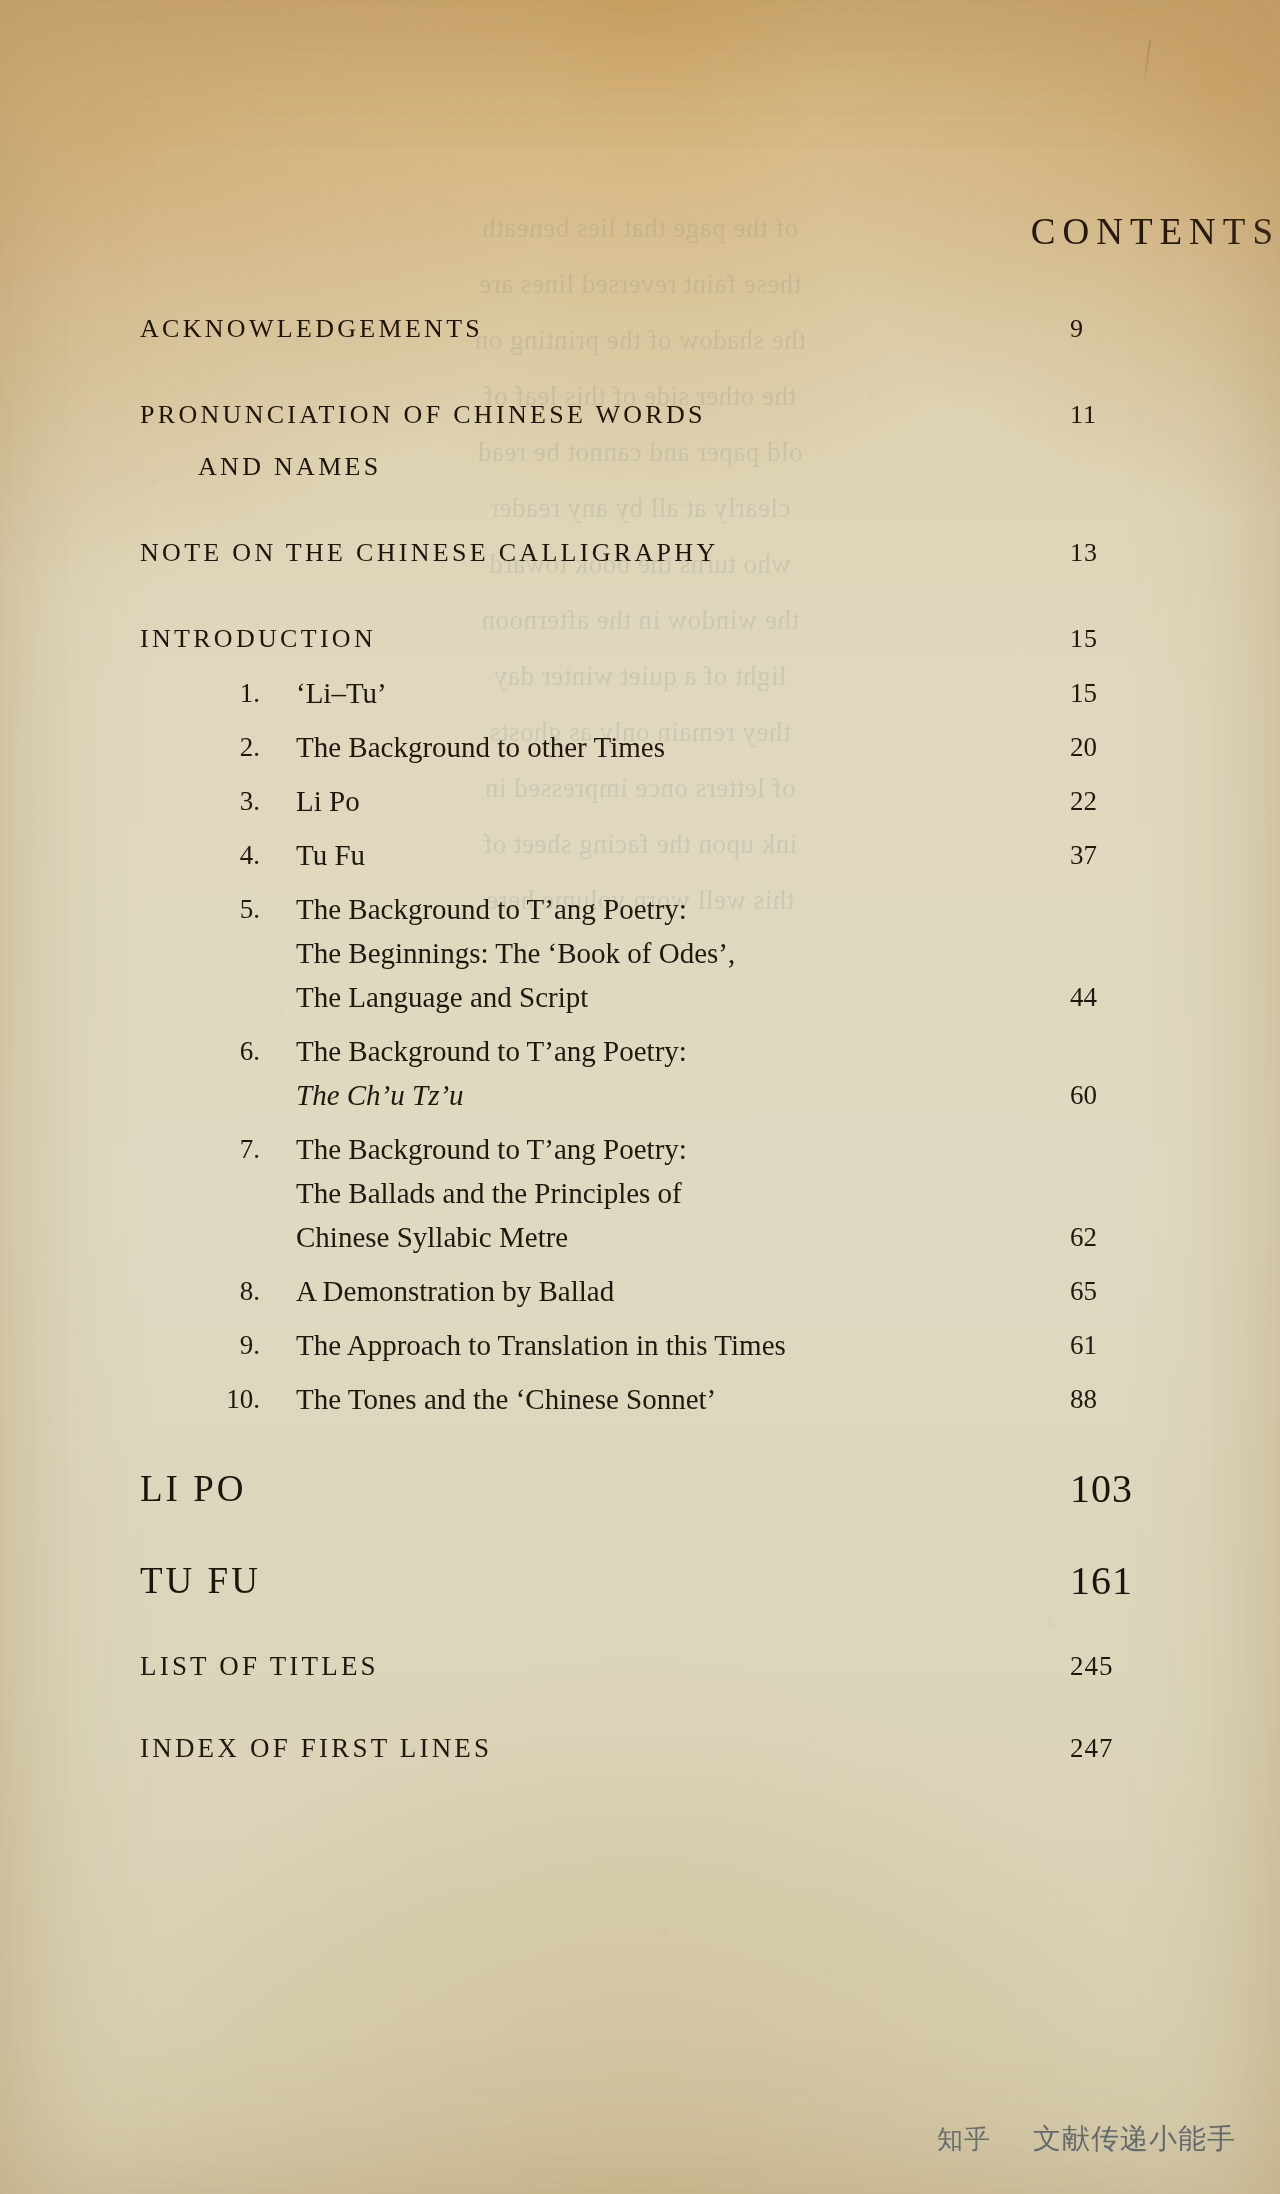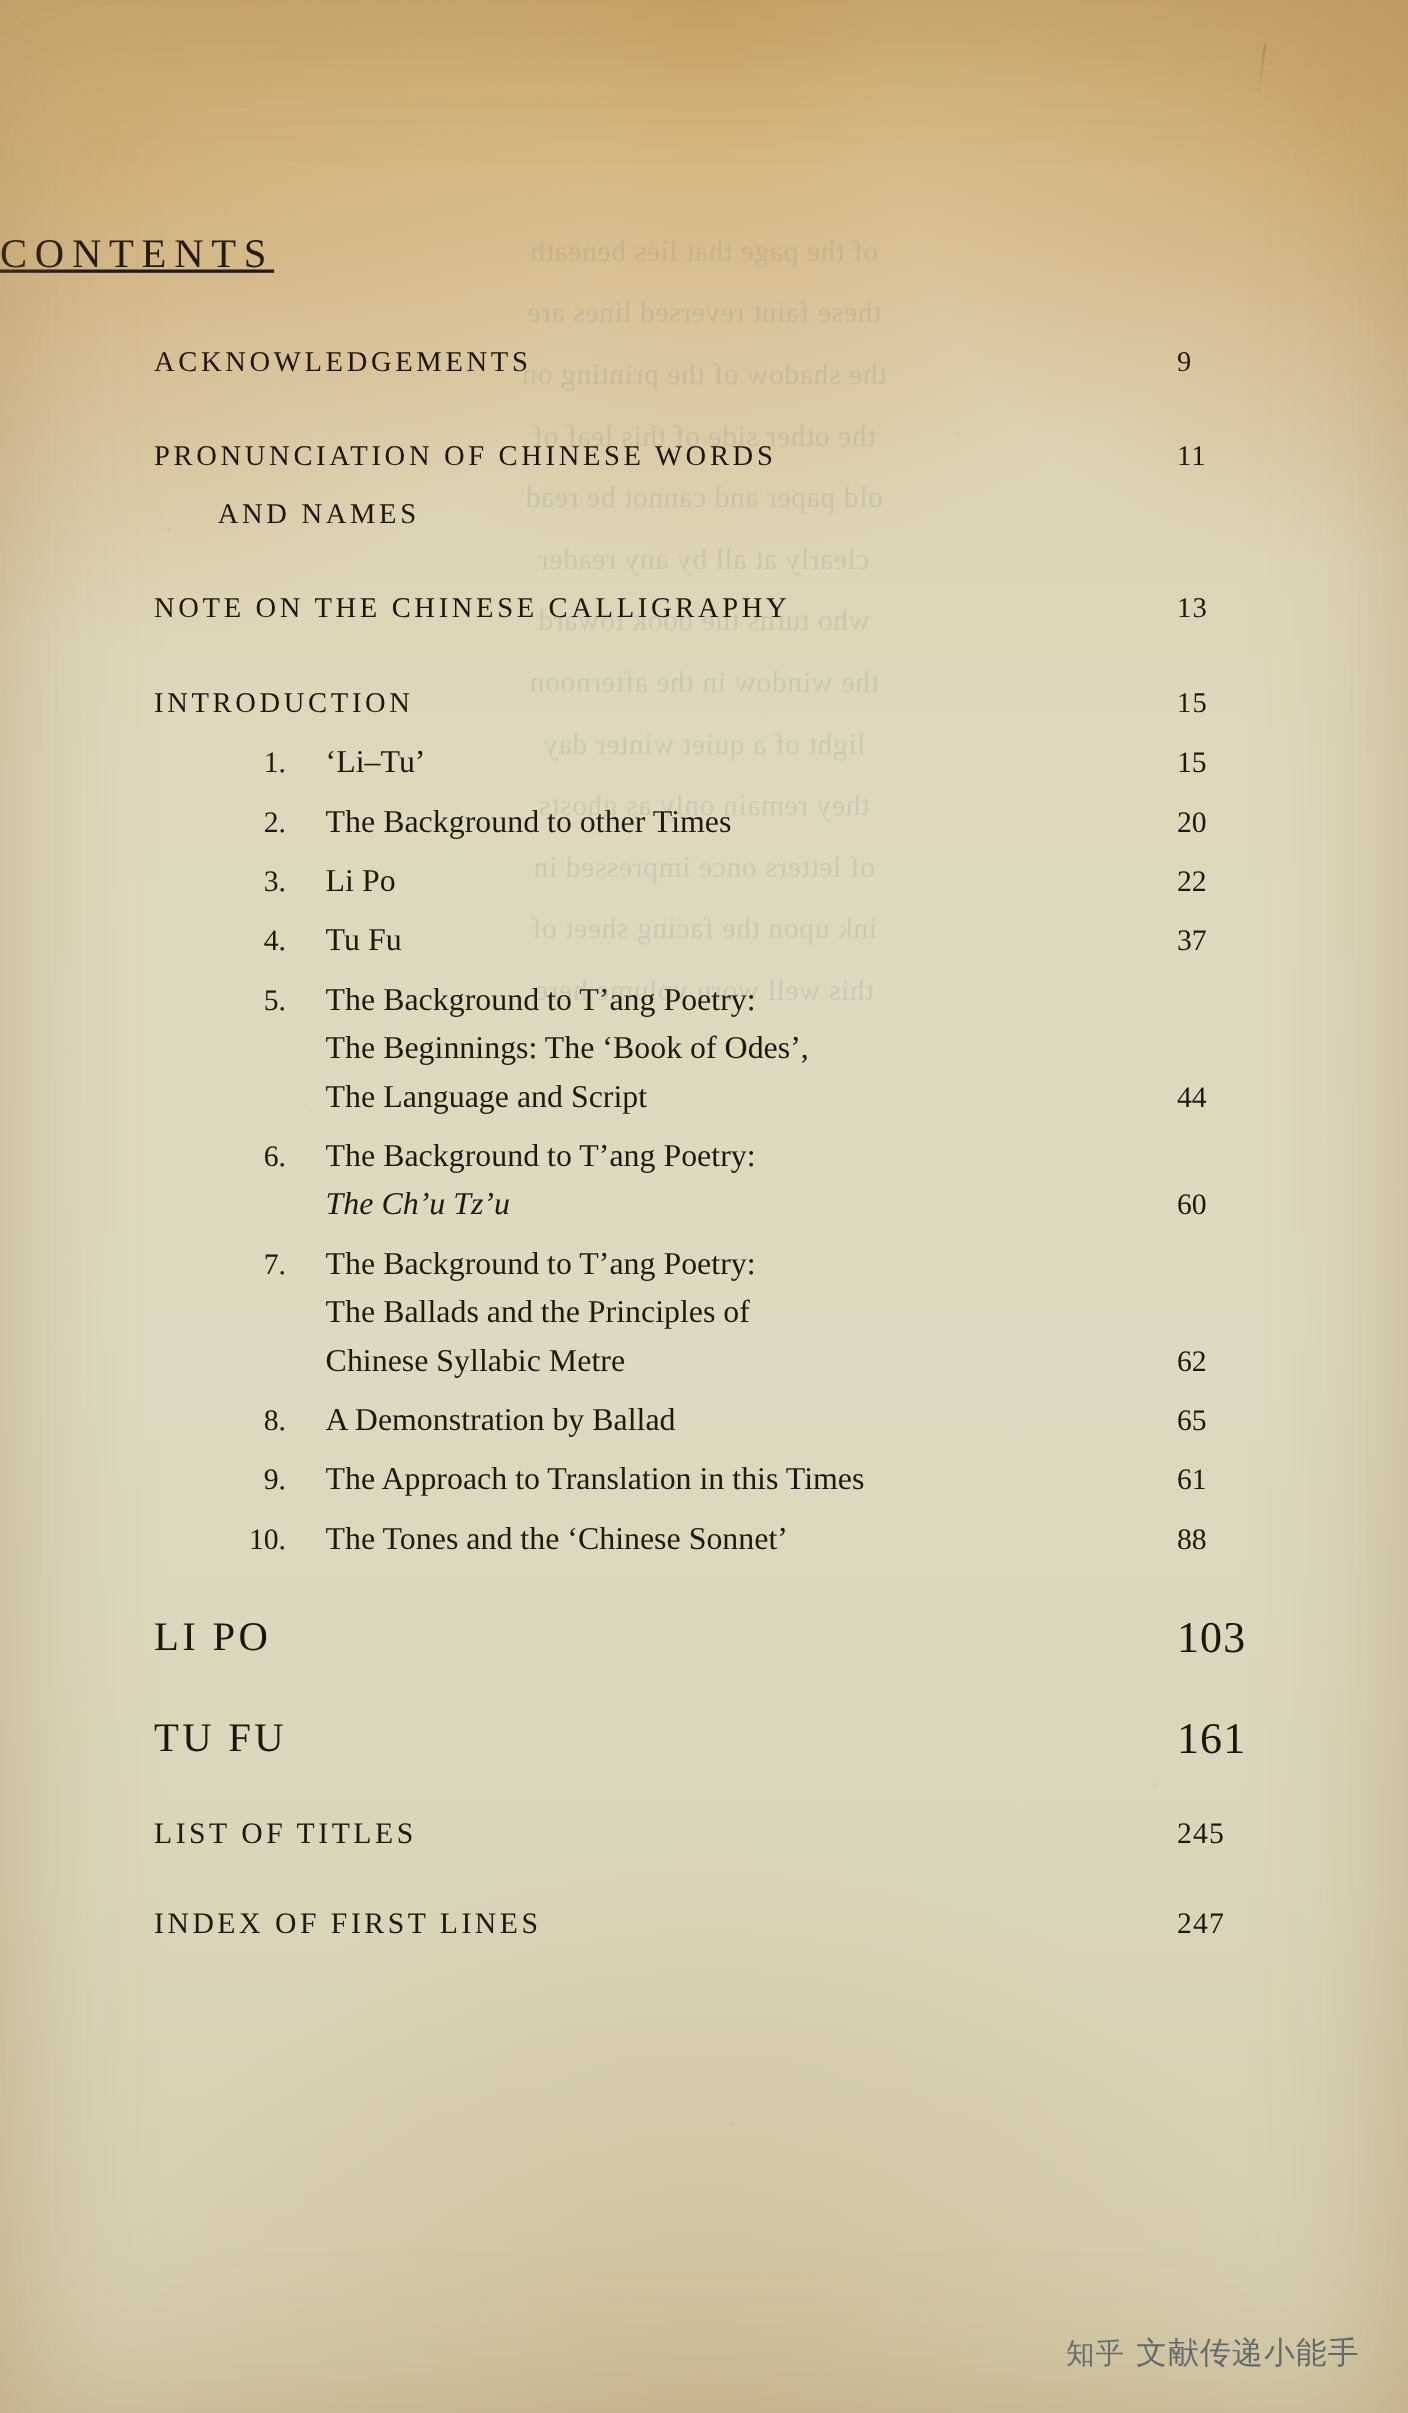--- a/index.html
+++ b/index.html
@@ -80,28 +80,27 @@
 
   
   .content {
     position: absolute;
     left: 0;
     top: 0;
     width: 1280px;
     color: #20170f;
   }
   .toc-title {
-    text-align: left;
+    text-align: right;
     margin-top: 210px;
     font-size: 37px;
     letter-spacing: 7px;
     font-variant: small-caps;
     text-transform: uppercase;
     color: #241a11;
-    text-decoration: underline;
   }
 
   .toc {
     margin: 54px auto 16px auto;
     width: 1000px;
     position: relative;
   }
 
   .row {
     display: flex;
@@ -210,20 +209,21 @@
   }
   .watermark .zhihu {
     font-size: 26px;
     color: #55606a;
     letter-spacing: 1px;
   }
   .watermark .wm-text {
     font-size: 28px;
     color: #4f5a64;
     letter-spacing: 1px;
+    margin-left: 32px;
   }
 </style>
 </head>
 <body>
 
 <div class="page">
 
   <div class="bleed">of the page that lies beneath
 these faint reversed lines are
 the shadow of the printing on

